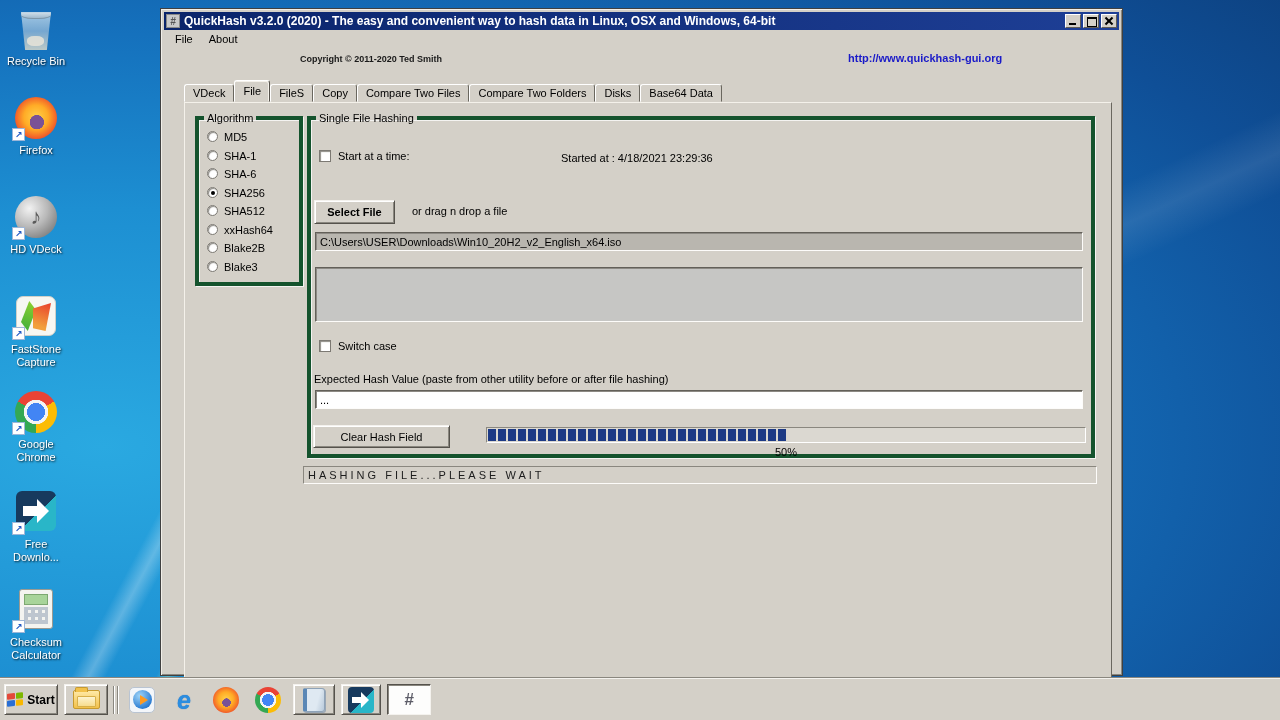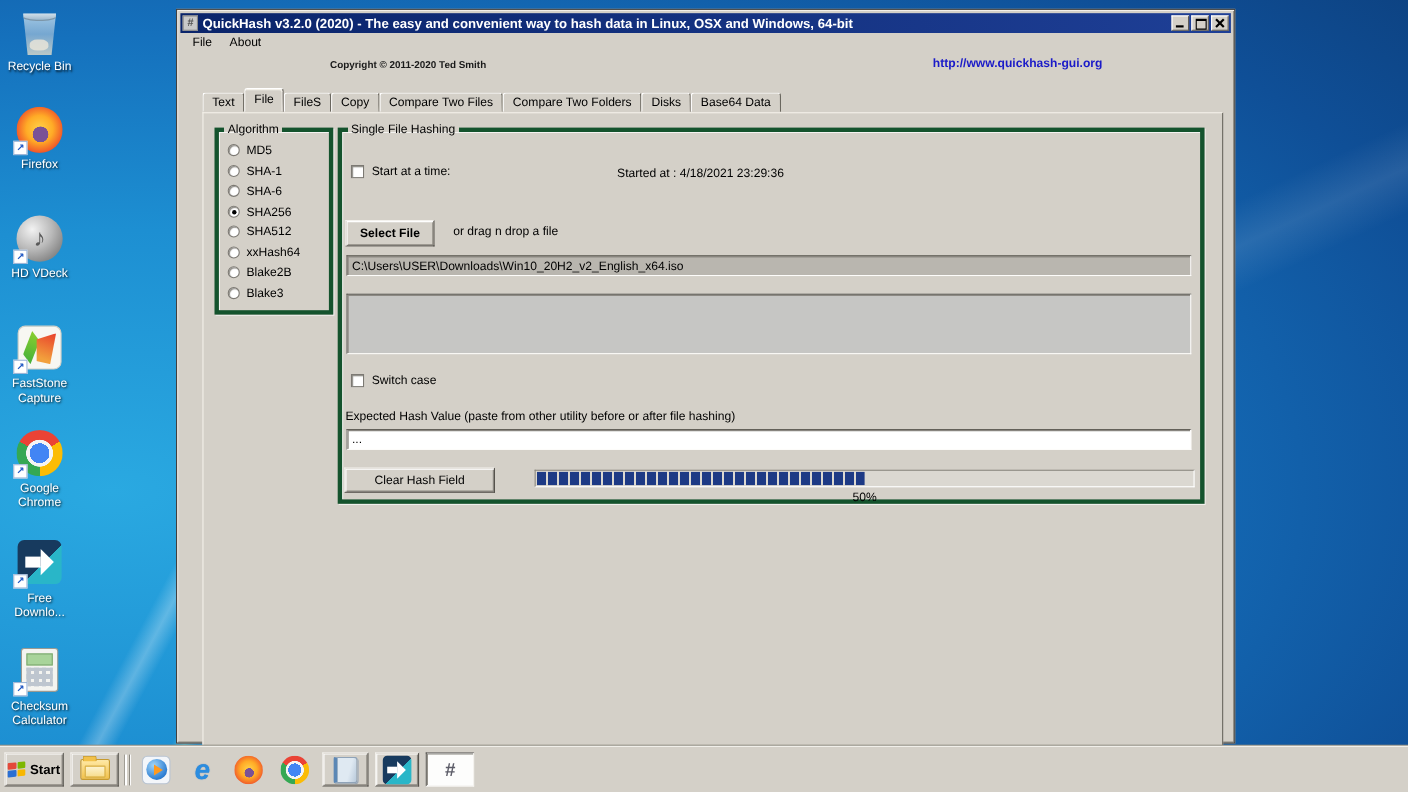--- a/index.html
+++ b/index.html
@@ -261,21 +261,21 @@
     <div class="menubar">
       <div class="menuitem">File</div>
       <div class="menuitem">About</div>
     </div>
 
     <div class="winbody">
       <div class="copyright">Copyright © 2011-2020  Ted Smith</div>
       <div class="weblink">http://www.quickhash-gui.org</div>
 
       <div class="tabs">
-        <div class="tab">Text</div>
+        <div class="tab">VDeck</div>
         <div class="tab active">File</div>
         <div class="tab">FileS</div>
         <div class="tab">Copy</div>
         <div class="tab">Compare Two Files</div>
         <div class="tab">Compare Two Folders</div>
         <div class="tab">Disks</div>
         <div class="tab">Base64 Data</div>
       </div>
 
       <div class="panel">
@@ -343,20 +343,21 @@
           <div class="abs field f-hash" style="left:4px;top:266px;width:768px;height:19px">...</div>
 
           <div class="abs btn" style="left:2px;top:301px;width:137px;height:23px">Clear Hash Field</div>
 
           <div class="abs ptrack" style="left:175px;top:303px;width:600px;height:16px">
             <div class="pfill" style="width: 50%;"></div>
           </div>
           <div class="abs pct" style="left:175px;top:322px;width:600px">50%</div>
         </fieldset>
 
+        <div class="statusbar">HASHING FILE...PLEASE WAIT</div>
       </div>
     </div>
   </div>
 
   <div class="taskbar">
     <div class="btn startbtn">
       <div class="winflag">
         <i class="wf1"></i>
           <i class="wf2"></i>
           <i class="wf3"></i>

